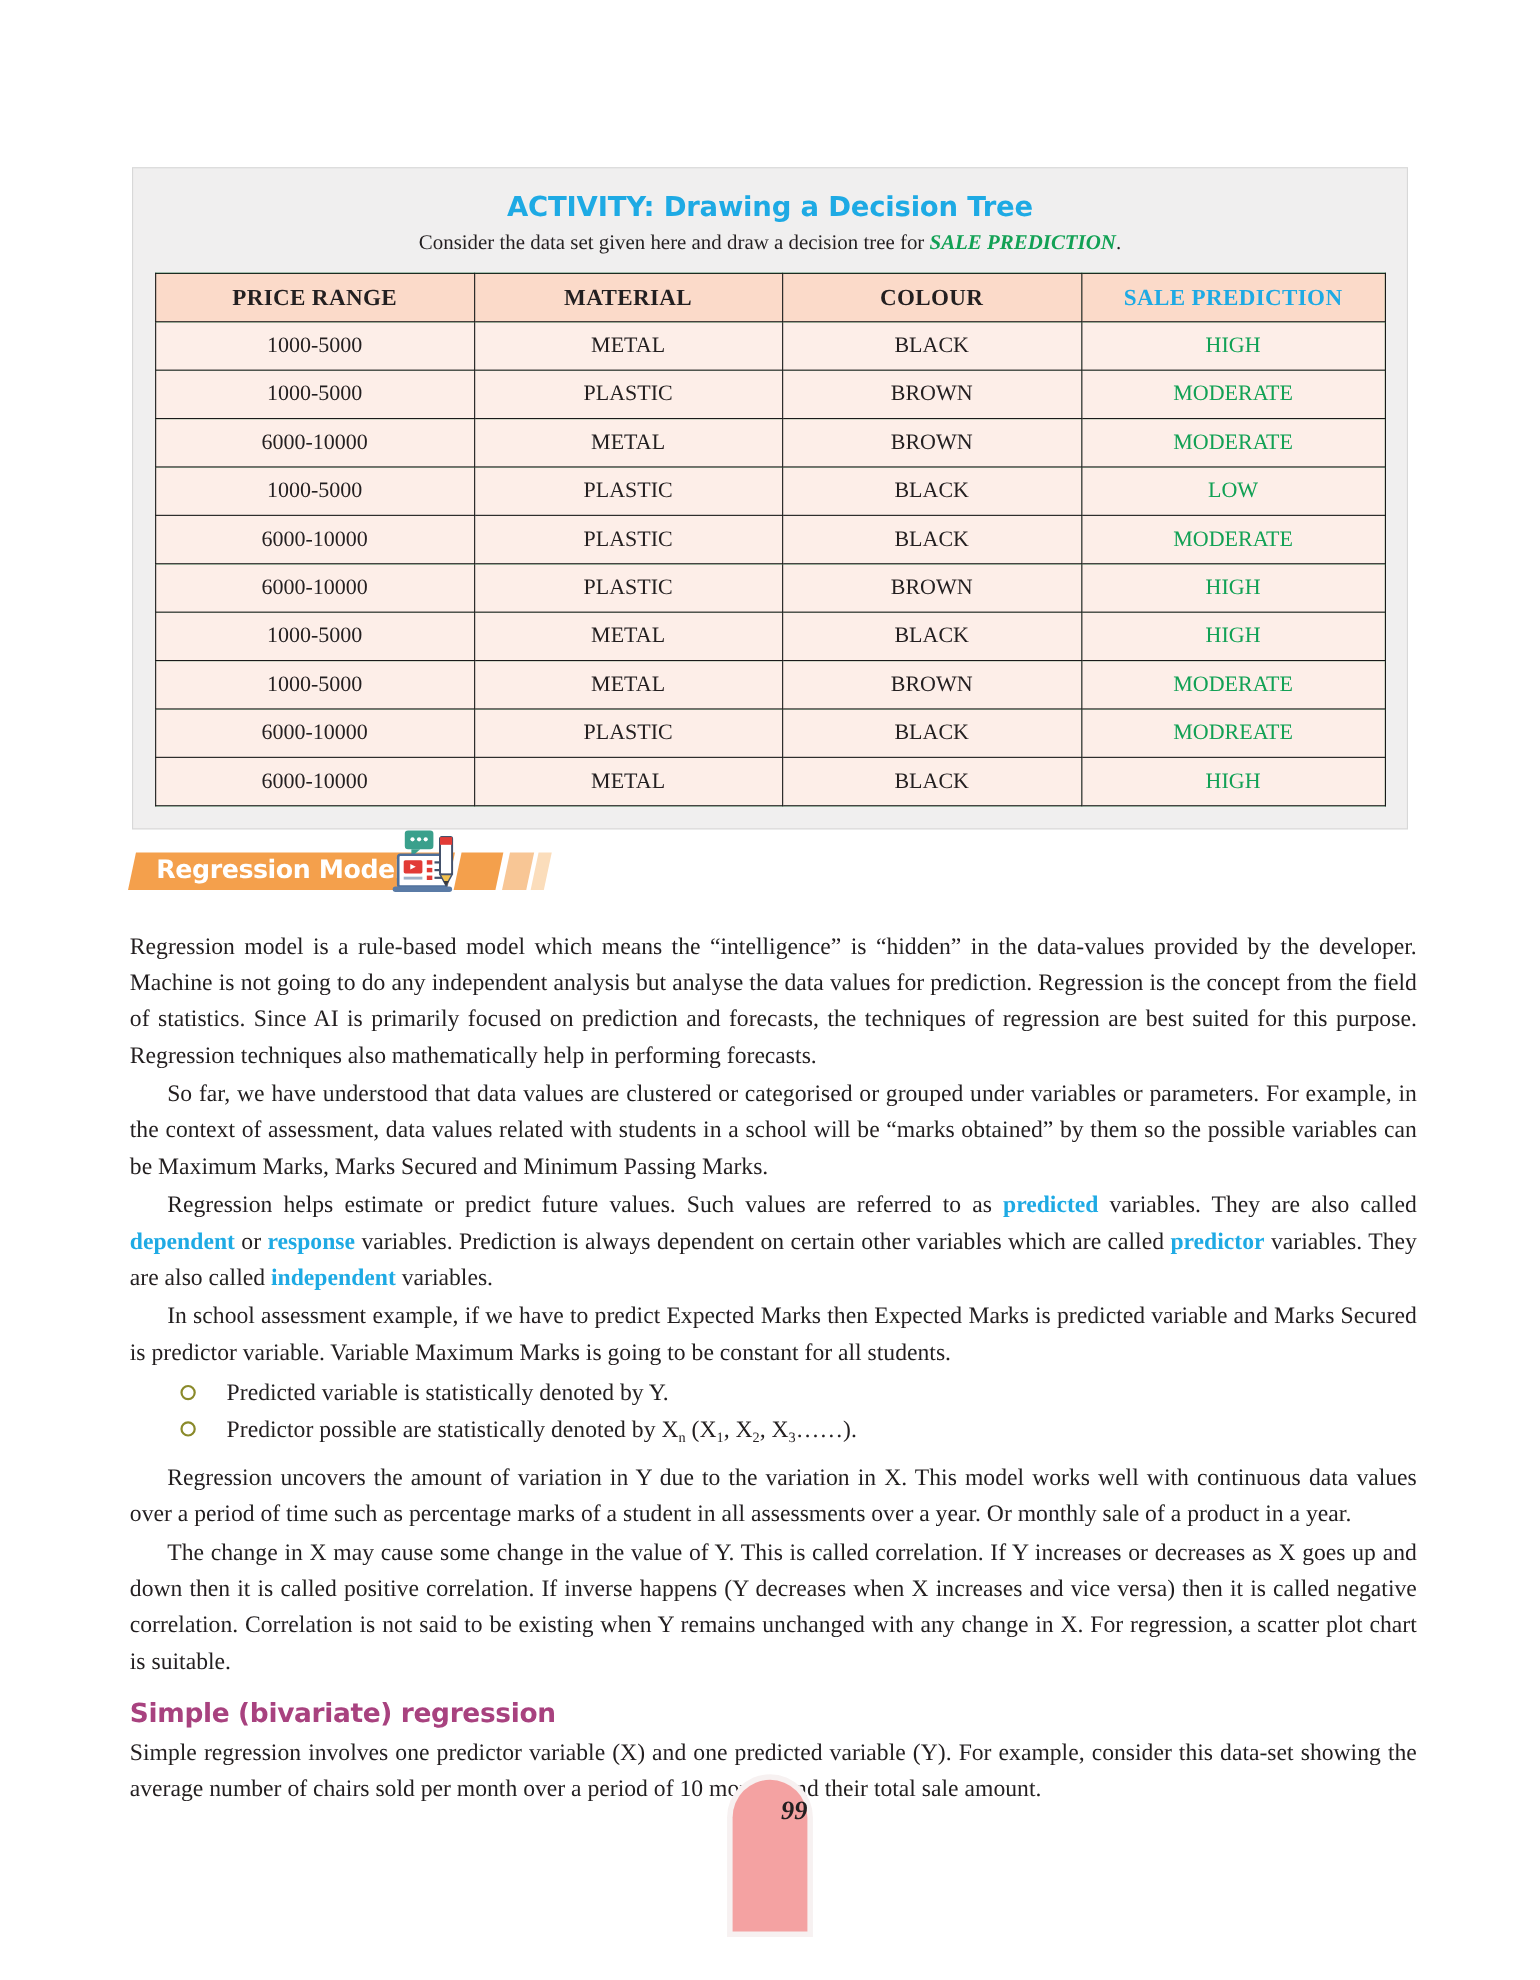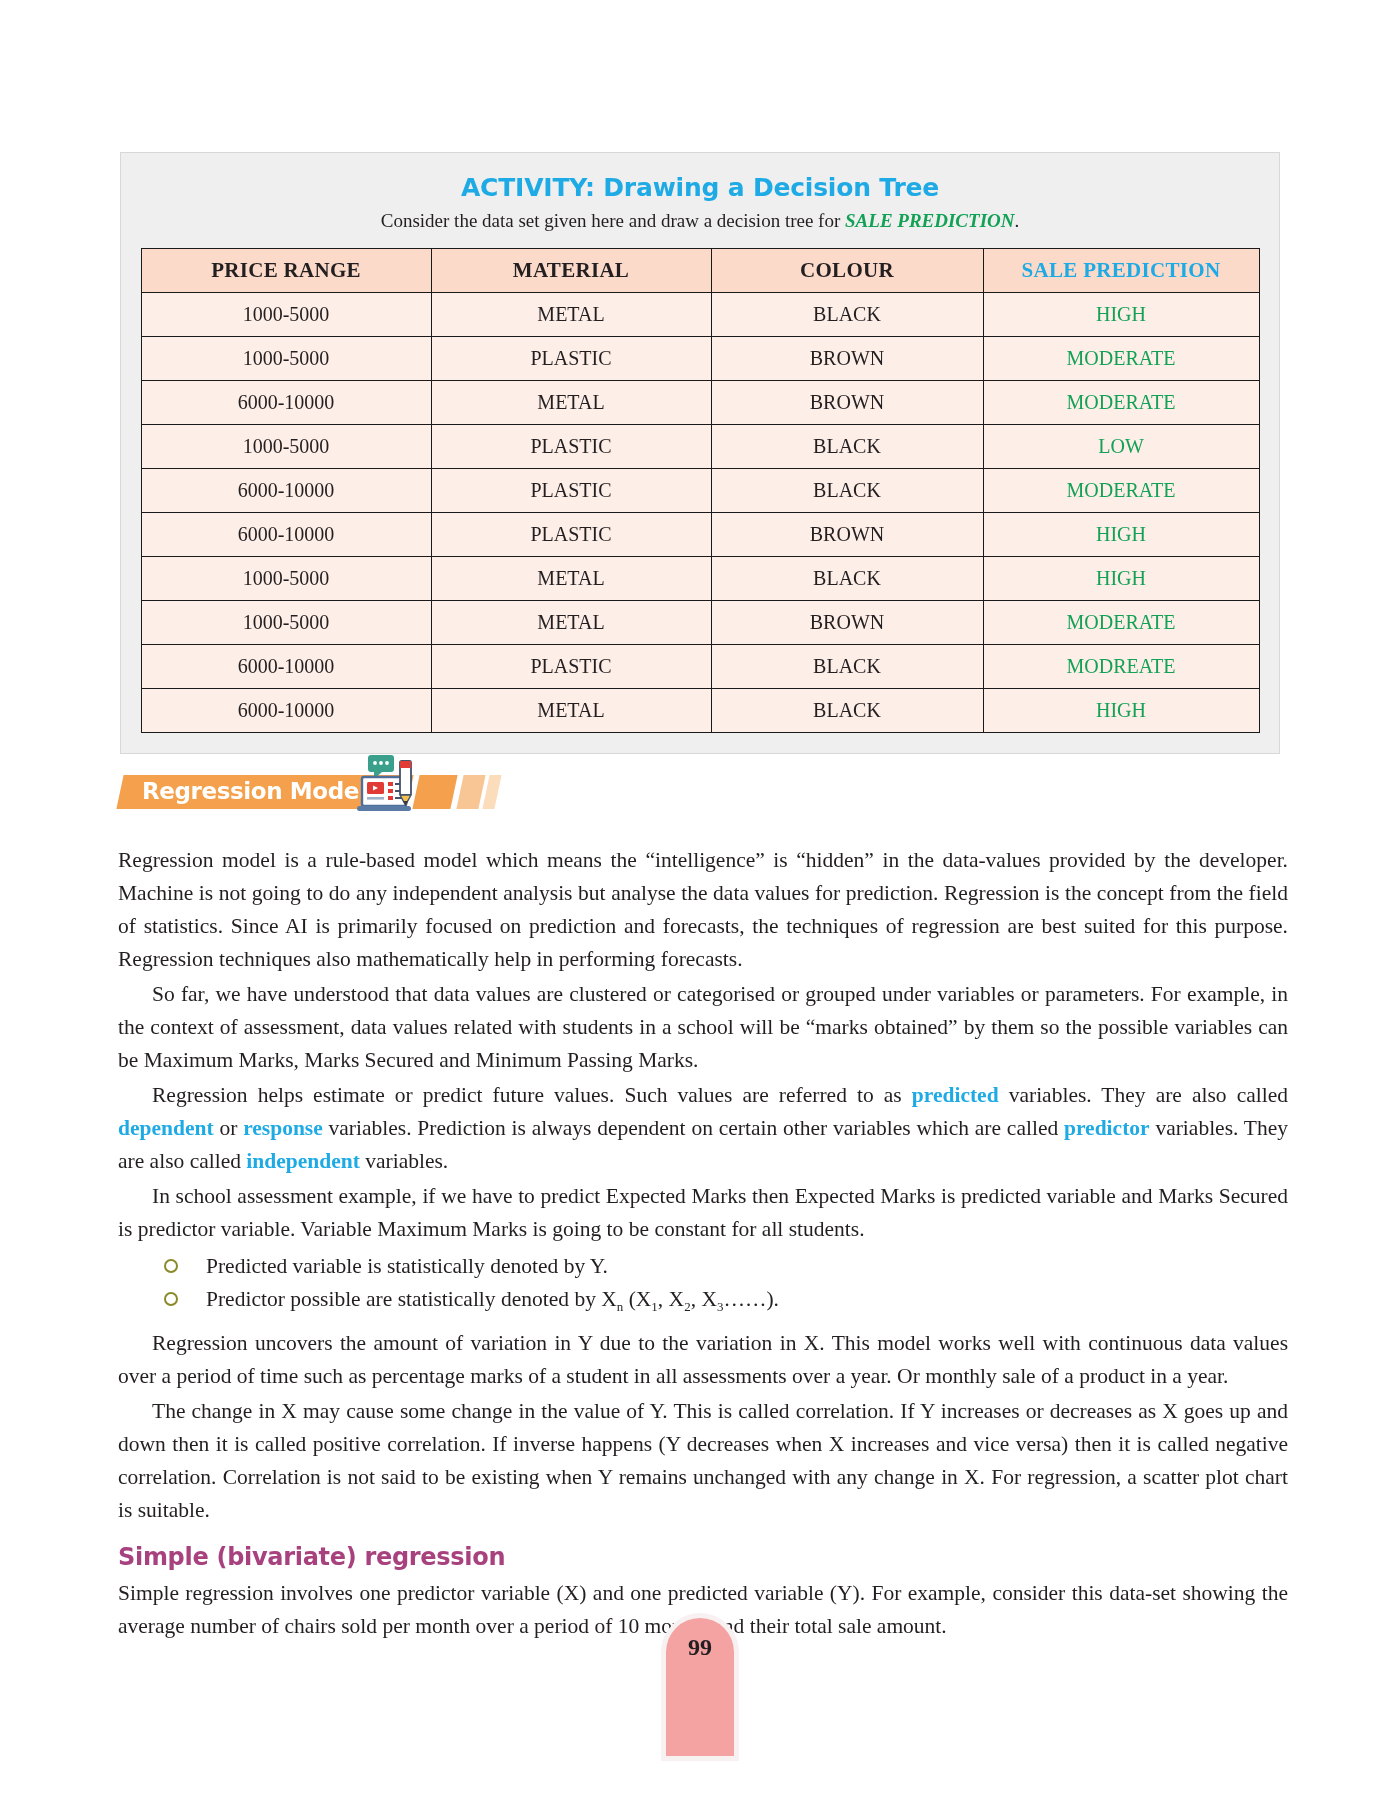--- a/index.html
+++ b/index.html
@@ -196,25 +196,26 @@
     width: 68px;
     height: 138px;
     background: #f4a2a2;
     border-top-left-radius: 34px;
     border-top-right-radius: 34px;
     box-shadow: 0 0 0 5px #f7f1f1;
   }
   .page-num {
     position: absolute;
     top: 16px; left: 0; right: 0;
-    text-align: center;
+    text-align: right;
     font-family: "Liberation Serif", serif;
     font-weight: bold;
     font-size: 24px;
     color: #231f20;
+    font-style: italic;
   }
 </style>
 </head>
 <body>
 
 <div class="page">
 
   <div class="activity-box">
     <div class="activity-title">ACTIVITY: Drawing a Decision Tree</div>
     <div class="activity-sub">

